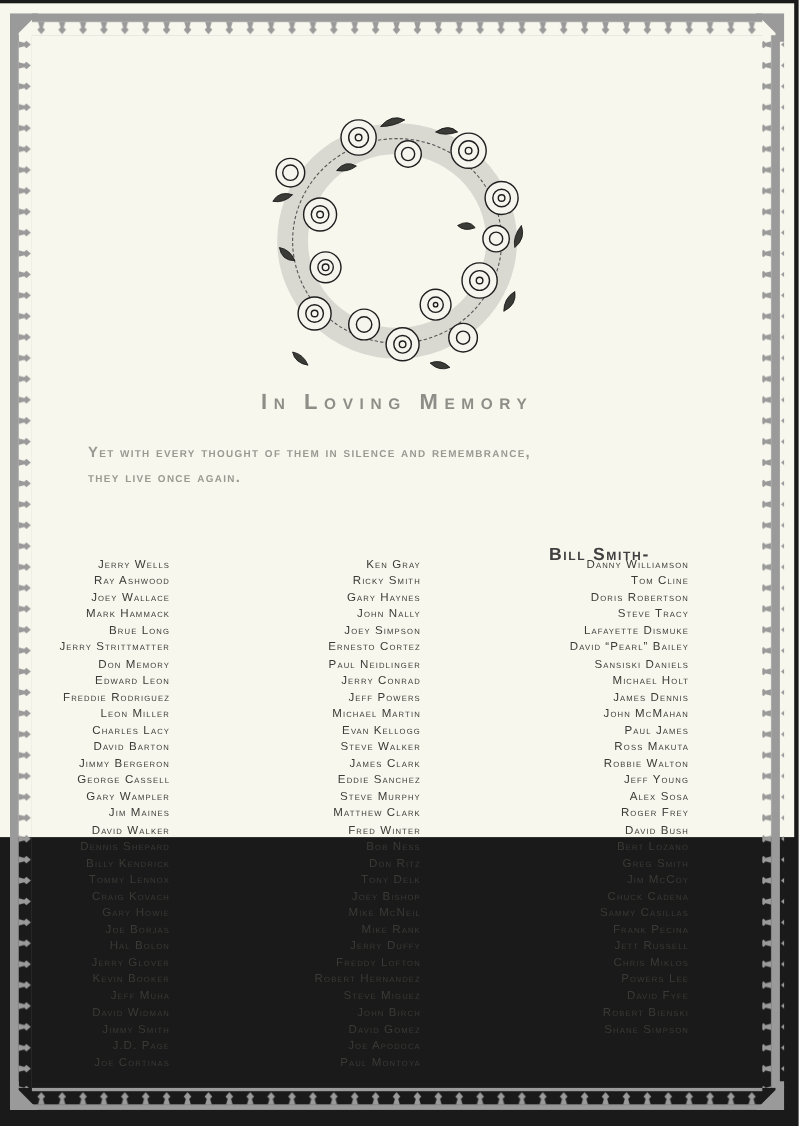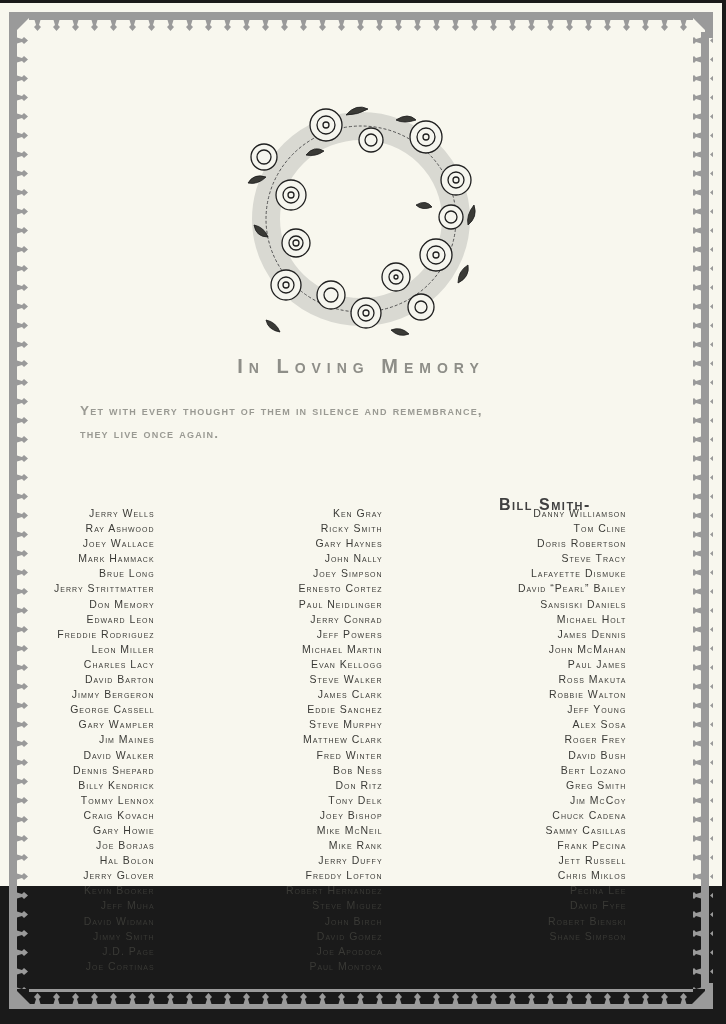--- a/index.html
+++ b/index.html
@@ -3,21 +3,21 @@
 <meta charset="utf-8">
 <style>
   html, body { margin: 0; padding: 0; }
   body {
     width: 726px; height: 1024px; overflow: hidden;
     background: #1a1a1a;
     font-family: "Liberation Sans", sans-serif;
   }
   .page {
     position: absolute; left: 0; top: 3px;
-    width: 722px; height: 883px;
+    width: 722px; height: 758px;
     background: #f8f7ee;
   }
   .frame {
     position: absolute; left: 9px; top: 9px; right: 9px; bottom: 9px;
   }
   .frame svg { position: absolute; left: 0; top: 0; }
   .wreath {
     position: absolute; left: 236px; top: 92px; width: 250px; height: 248px;
   }
   .title {
@@ -239,18 +239,18 @@
       <li>Roger Frey</li>
       <li>David Bush</li>
       <li>Bert Lozano</li>
       <li>Greg Smith</li>
       <li>Jim McCoy</li>
       <li>Chuck Cadena</li>
       <li>Sammy Casillas</li>
       <li>Frank Pecina</li>
       <li>Jett Russell</li>
       <li>Chris Miklos</li>
-      <li>Pecina Lee</li>
+      <li>Powers Lee</li>
       <li>David Fyfe</li>
       <li>Robert Bienski</li>
       <li>Shane Simpson</li>
     </ul>
 </div>
 
 </body></html>

